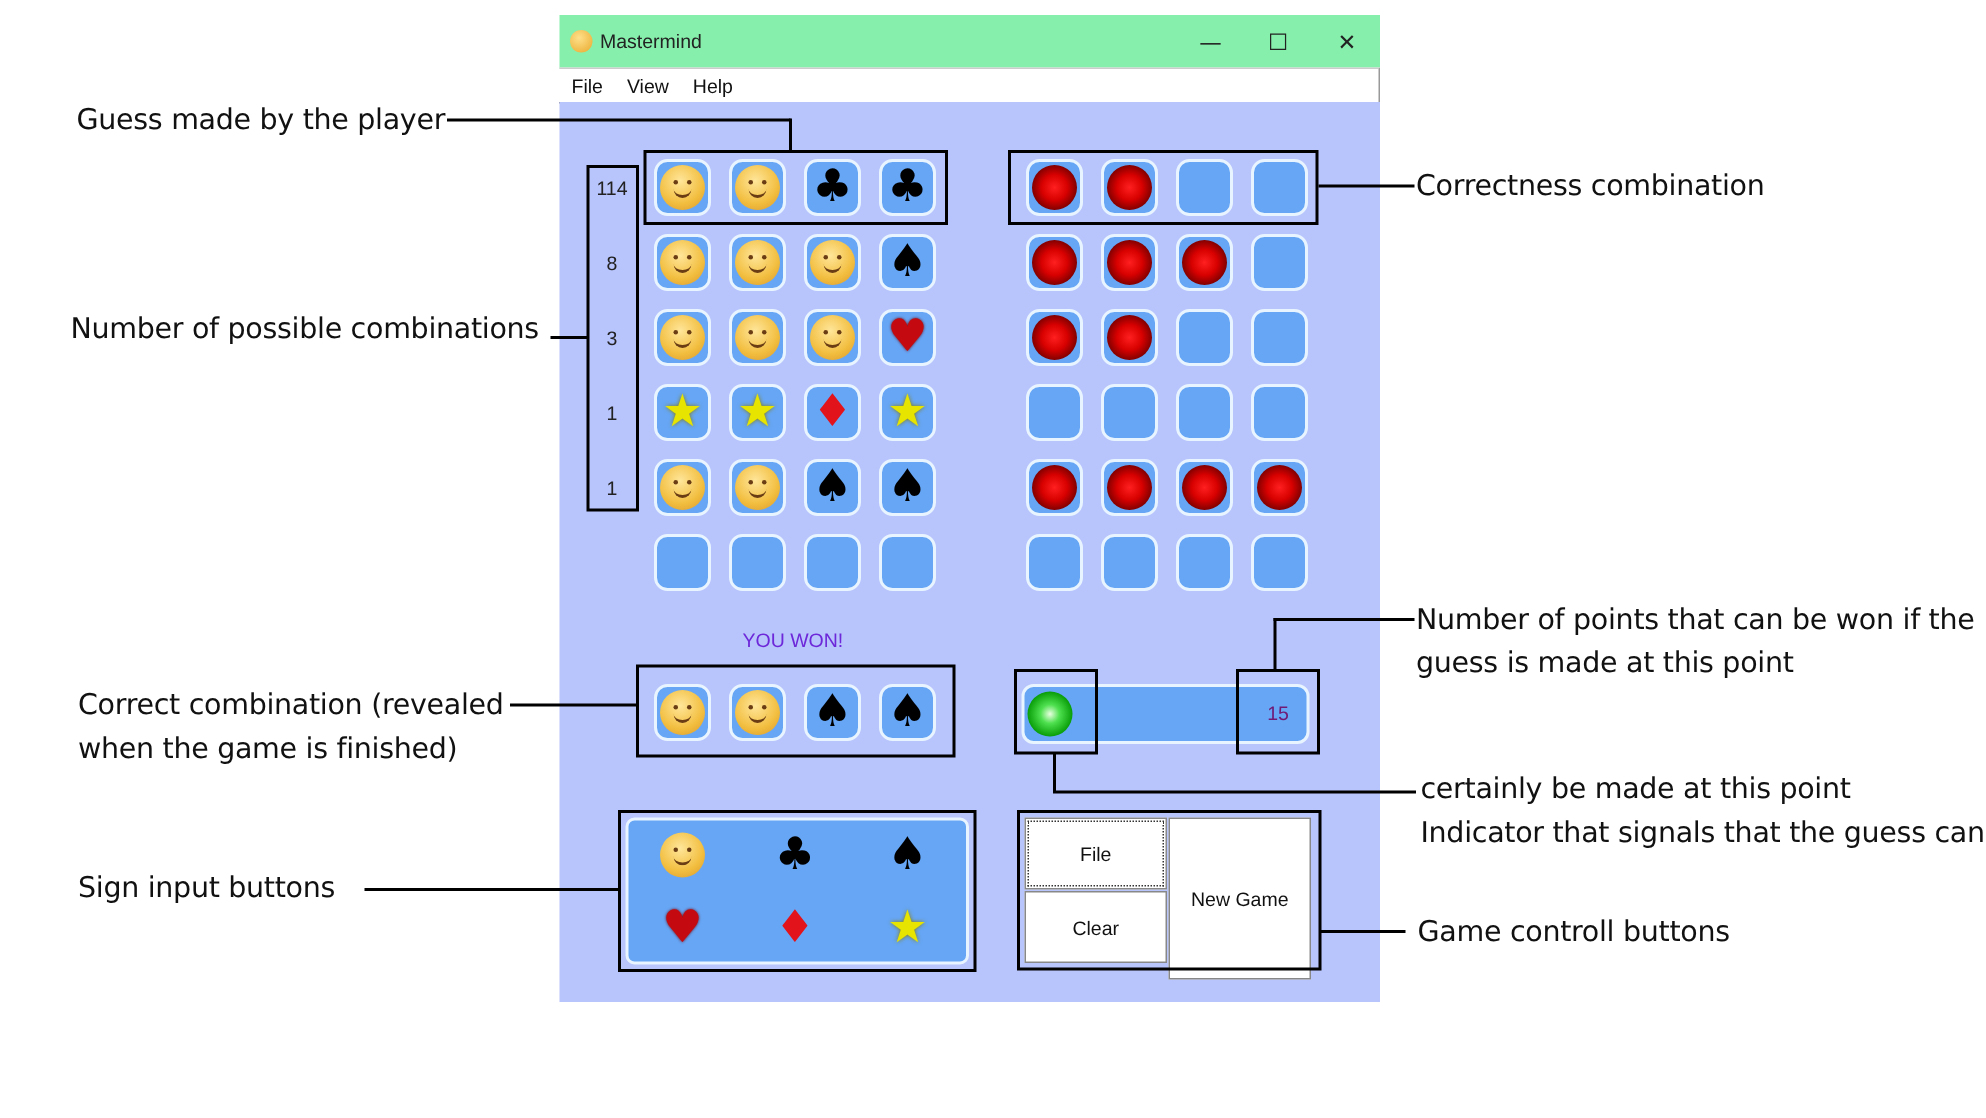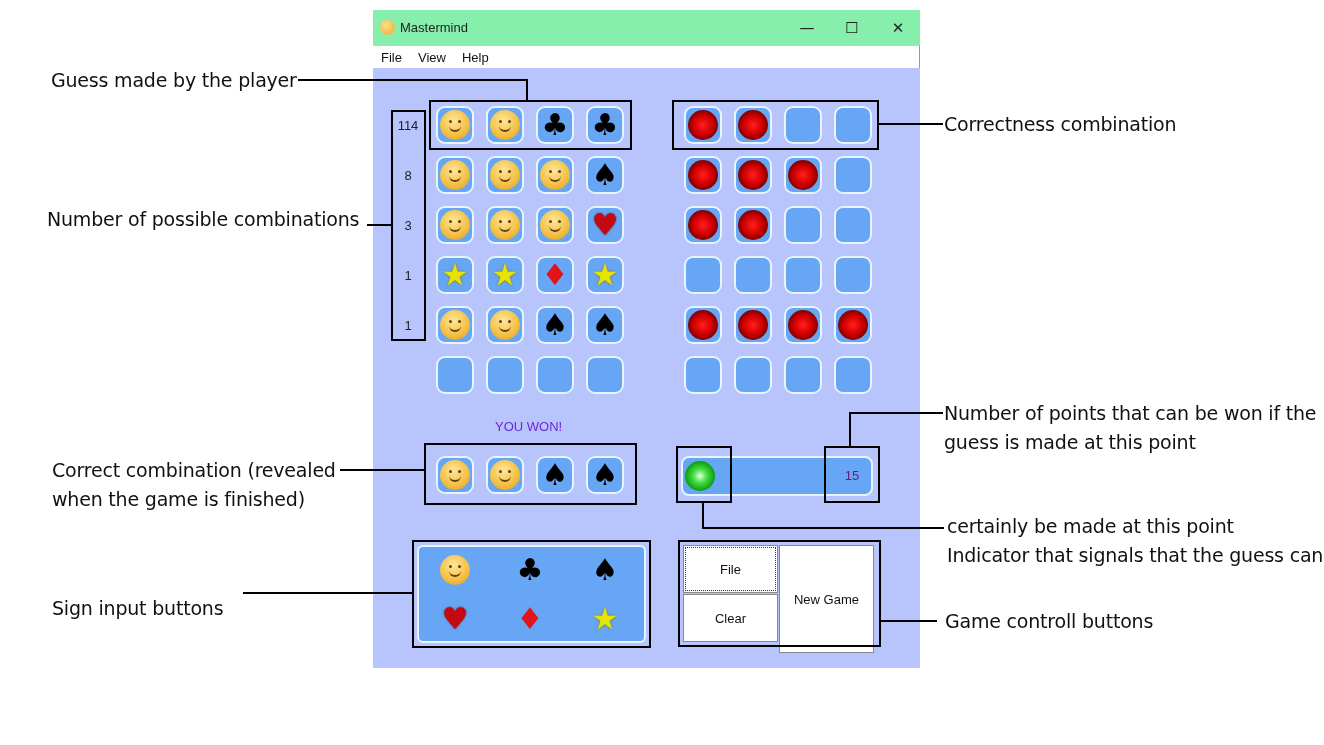--- a/index.html
+++ b/index.html
@@ -101,21 +101,21 @@
   <div>guess is made at this point</div>
 </div>
 <div class="anno" style="left:52px;top:456px;">
   <div>Correct combination (revealed</div>
   <div>when the game is finished)</div>
 </div>
 <div class="anno" style="left:947px;top:512px;">
   <div>certainly be made at this point</div>
   <div>Indicator that signals that the guess can</div>
 </div>
-<div class="anno" style="left:52px;top:578px;margin-top:16px;">Sign input buttons</div>
+<div class="anno" style="left:52px;top:578px;">Sign input buttons</div>
 <div class="anno" style="left:945px;top:607px;">Game controll buttons</div>
 
 <div class="count" style="left: 391px; top: 118px;">114</div>
 <div class="cell" style="left: 436px; top: 106px;">
     <div class="face"></div>
   </div>
 <div class="cell" style="left: 486px; top: 106px;">
     <div class="face"></div>
   </div>
 <div class="cell" style="left: 536px; top: 106px;">

